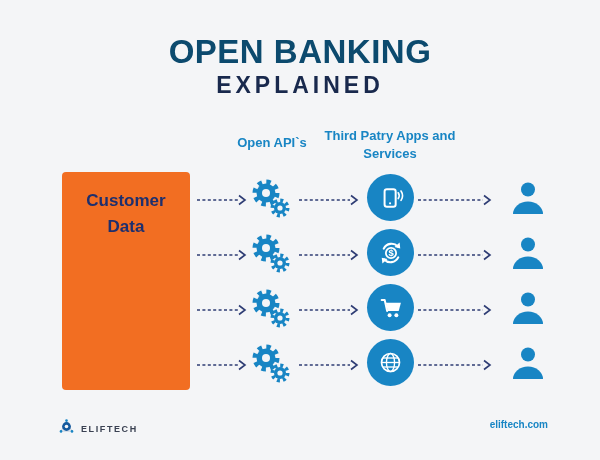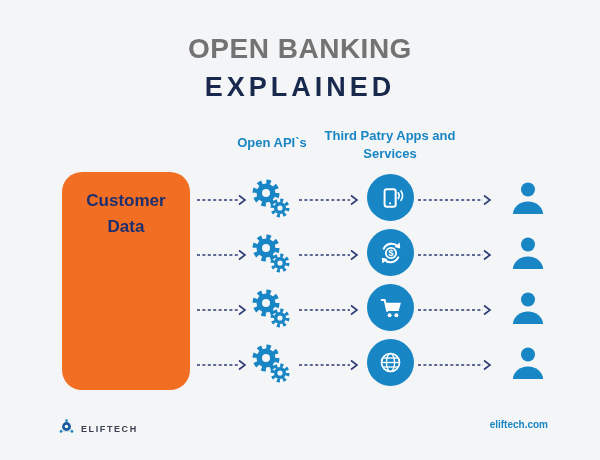--- a/index.html
+++ b/index.html
@@ -3,37 +3,37 @@
 <meta charset="utf-8">
 <style>
   html,body{margin:0;padding:0;}
   body{font-family:"Liberation Sans", sans-serif;}
   .canvas{
     position:relative;width:600px;height:460px;background:#f4f5f7;overflow:hidden;
   }
   
   .title{
     position:absolute;top:33px;left:0;width:600px;text-align:center;
-    font-size:28px;font-weight:800;letter-spacing:.5px;color:#737373;margin:0;
+    font-size:33px;font-weight:800;letter-spacing:.5px;color:#0c4a6e;margin:0;
   }
   .subtitle{
     position:absolute;top:72px;left:0;width:600px;text-align:center;
-    font-size:27px;font-weight:600;letter-spacing:4px;color:#19294d;margin:0;
+    font-size:23px;font-weight:600;letter-spacing:4px;color:#19294d;margin:0;
   }
   
   .col-header{
     position:absolute;color:#1885c4;font-weight:700;font-size:13px;
     text-align:center;line-height:1.4;
   }
   .col-apis{top:134px;left:207px;width:130px;}
   .col-apps{top:127px;left:322px;width:136px;}
   
   .source-box{
     position:absolute;left:62px;top:172px;width:128px;height:218px;
-    background:#f26e22;border-radius:20px;
+    background:#f26e22;border-radius:4px;
   }
   .source-label{
     position:absolute;top:16px;left:14px;width:100px;text-align:center;
     color:#1d2f6e;font-weight:800;font-size:17px;line-height:1.5;
   }
   .bank-icon{position:absolute;left:17px;top:78px;}
   
   .abs{position:absolute;}
   .app-circle{
     position:absolute;width:47px;height:47px;border-radius:50%;

